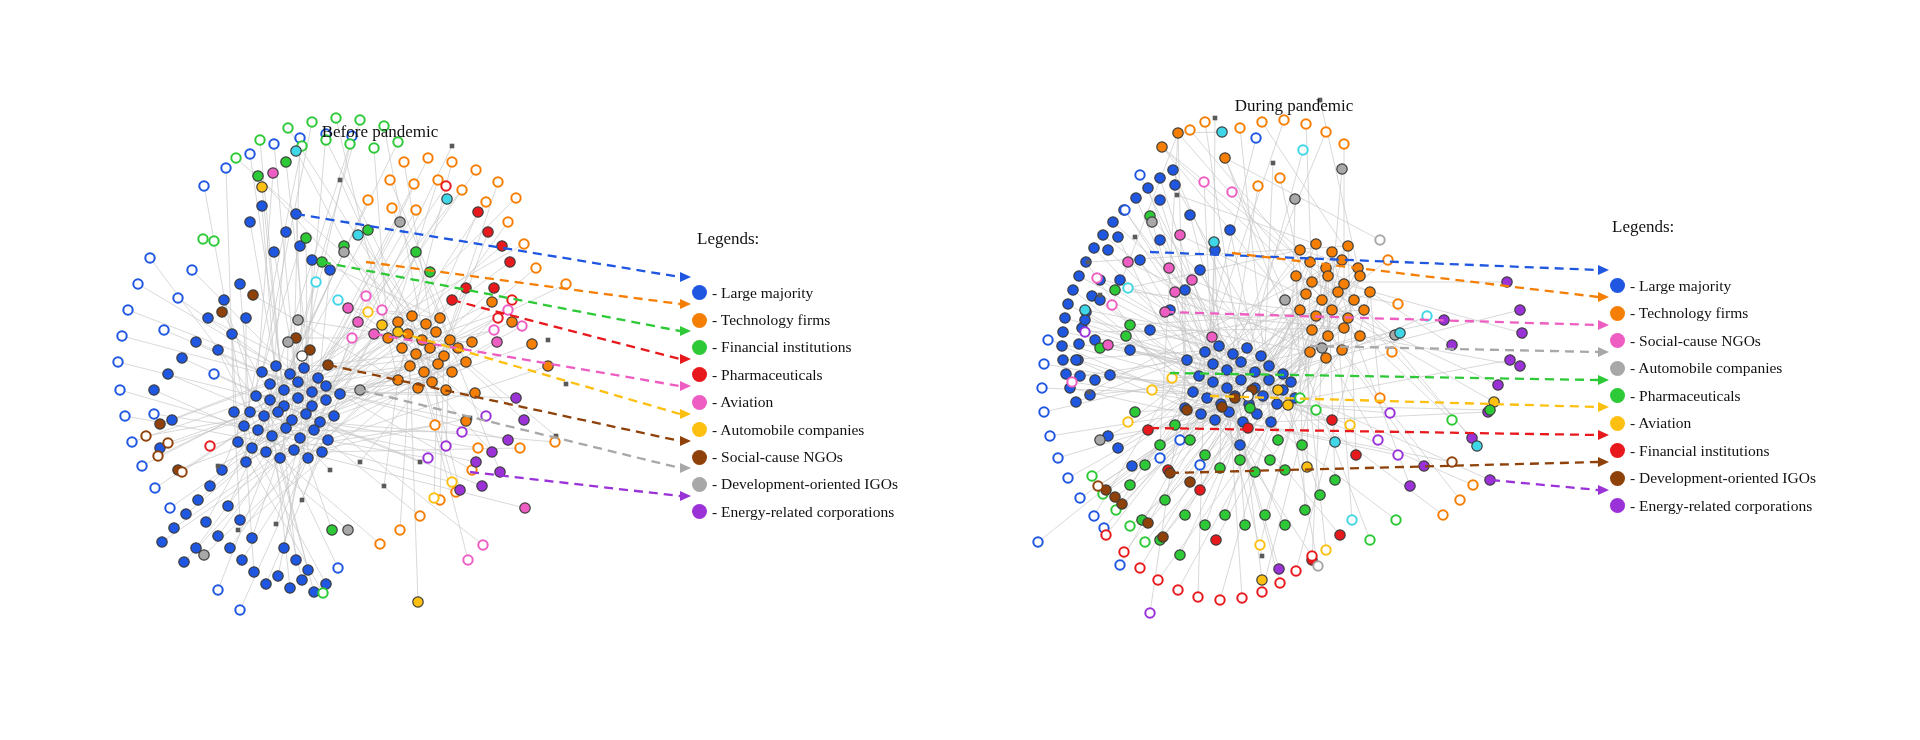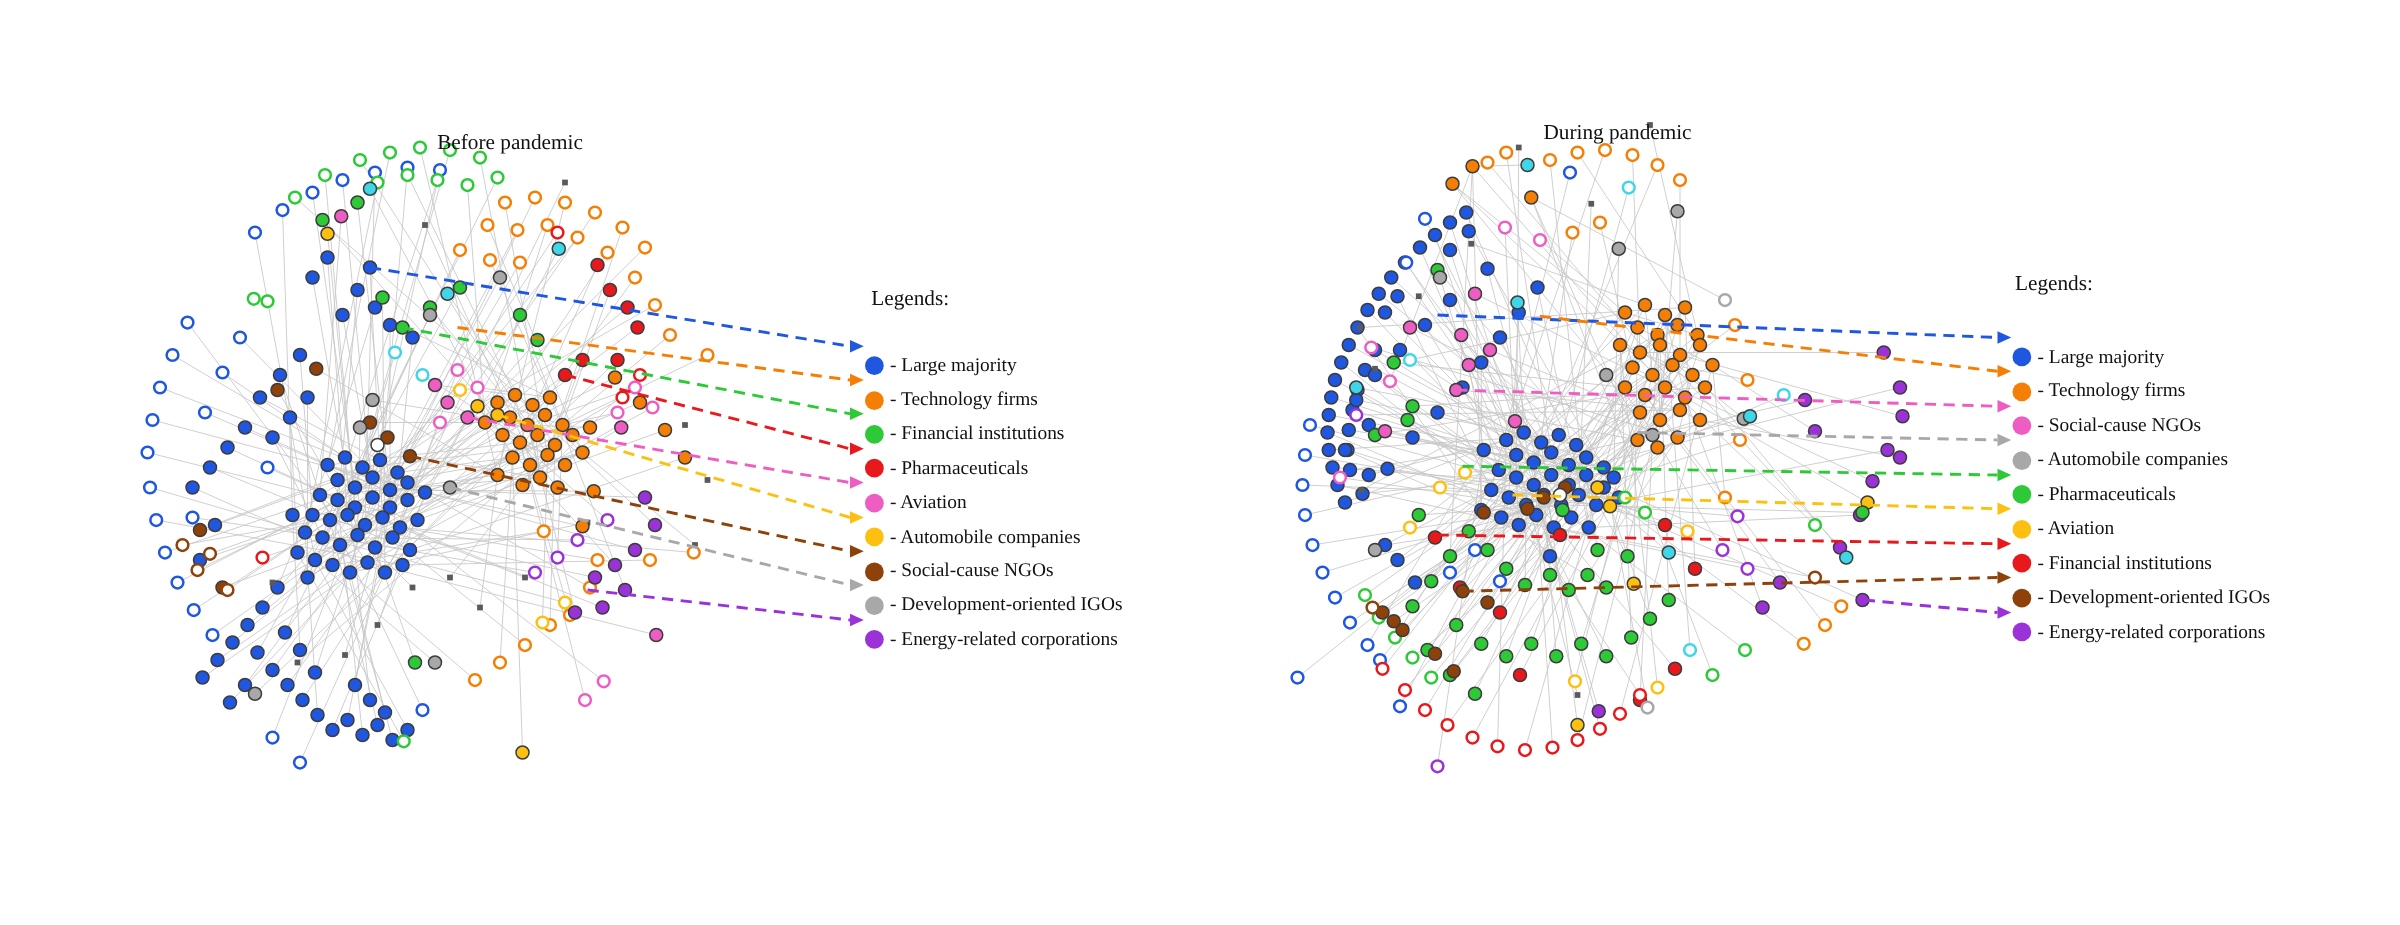--- a/index.html
+++ b/index.html
@@ -1,20 +1,20 @@
 <!DOCTYPE html>
 <html><head>
 <meta charset="utf-8">
 <style>
   html,body{margin:0;padding:0;background:#ffffff;}
   body{width:1920px;height:740px;position:relative;overflow:hidden;
        font-family:"Liberation Serif","DejaVu Serif",serif;color:#111;}
   #net-svg{position:absolute;left:0;top:0;}
   .title{position:absolute;font-size:17px;transform:translateX(-50%);white-space:nowrap;}
-  #t0{left:380px;top:104px;margin-left:28px;}
+  #t0{left:380px;top:122px;}
   #t1{left:1294px;top:96px;}
   .legend-header{position:absolute;font-size:17px;white-space:nowrap;}
   #lh0{left:697px;top:229px;}
   #lh1{left:1612px;top:217px;}
   .legend{position:absolute;margin-top:16px;}
   #lg0{left:692px;top:263px;}
   #lg1{left:1610px;top:256px;}
   .legend-row{display:flex;align-items:center;height:27.4px;}
   #lg1 .legend-row{height:27.5px;}
   .dot{width:15px;height:15px;border-radius:50%;margin-right:5px;flex:0 0 15px;background:#888;}

